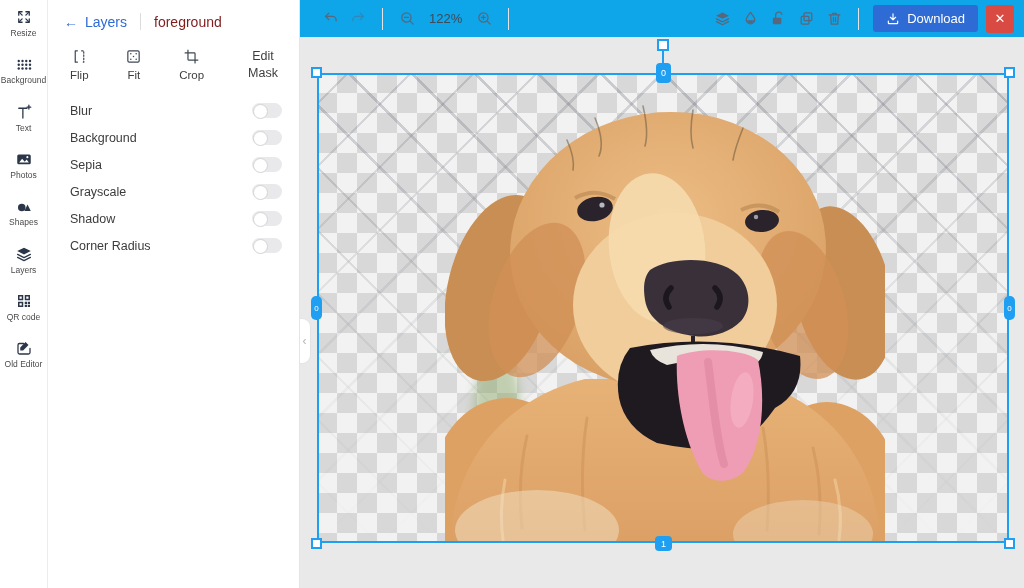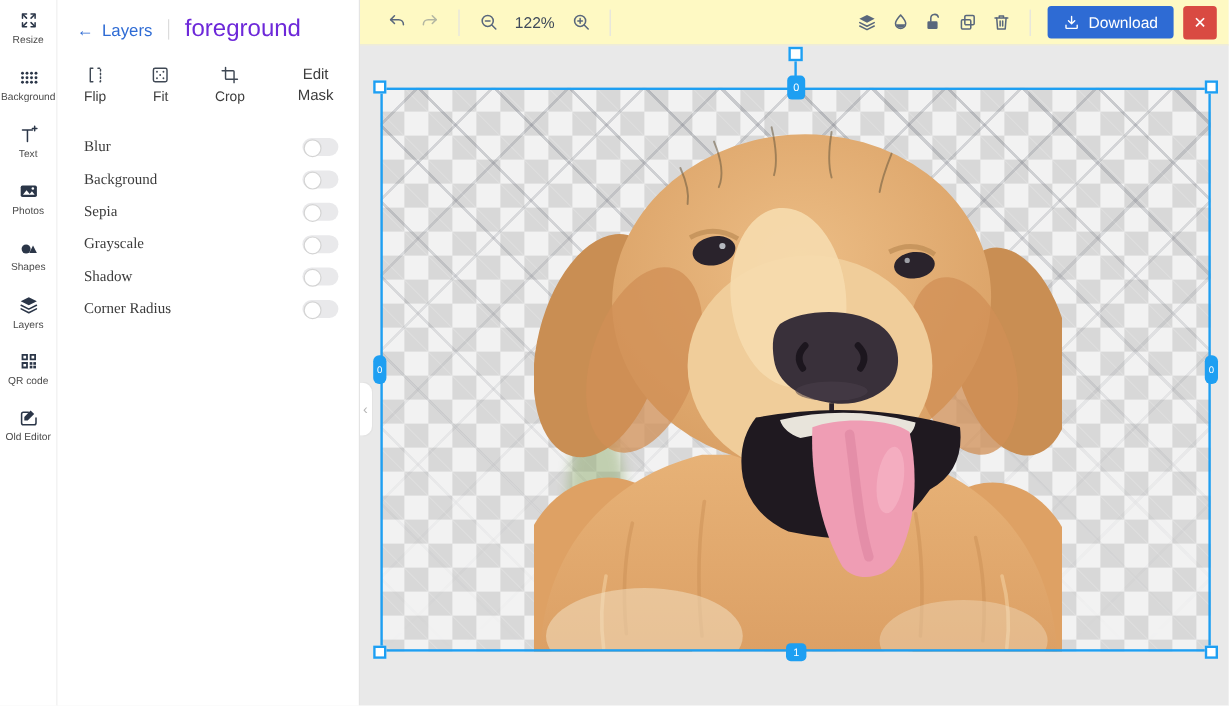--- a/index.html
+++ b/index.html
@@ -18,37 +18,37 @@
   .rail-item .rlabel { font-size:8.5px; color:#4a4a4a; text-align:center; line-height:1.1; }
 
   
   .panel {
     position:absolute; left:48px; top:0; width:252px; height:588px;
     background:#fff; border-right:1px solid #e4e4e4; z-index:5;
   }
   .panel-header { display:flex; align-items:center; padding:13px 16px 8px 16px; }
   .back-link { display:flex; align-items:center; gap:7px; color:#2e6bd4; font-size:14px; cursor:pointer; }
   .crumb-divider { width:1px; height:17px; background:#dcdcdc; margin:0 13px; }
-  .layer-name { font-size:20px; color:#6d28d9; }
+  .layer-name { font-size:14px; color:#7f1d1d; }
   .tool-row { display:flex; justify-content:space-between; align-items:center; padding:10px 14px 6px 22px; }
   .tool-btn { display:flex; flex-direction:column; align-items:center; gap:4px; cursor:pointer; }
   .tool-btn svg { width:17px; height:17px; }
   .tool-btn .tlabel { font-size:11.5px; color:#3d3d3d; }
   .tool-btn.two-line { width:44px; }
   .tool-btn.two-line .tlabel { font-size:12.5px; text-align:center; line-height:1.3; }
   .toggle-list { margin-top:10px; }
-  .toggle-row { display:flex; align-items:flex-end; justify-content:space-between; height:27px; padding:0 17px 0 22px;font-family:Liberation Serif, serif; }
+  .toggle-row { display:flex; align-items:center; justify-content:space-between; height:27px; padding:0 17px 0 22px; }
   .toggle-row .toglabel { font-size:12.5px; color:#3c3c3c; }
   .switch { width:30px; height:15px; border-radius:8px; background:#e9e9eb; position:relative; cursor:pointer; flex:0 0 auto; }
   .switch::after { content:""; position:absolute; left:1px; top:1px; width:13px; height:13px; border-radius:50%; background:#fff; border:1px solid #d4d4d4; }
 
   
   .topbar {
     position:absolute; left:300px; top:0; width:724px; height:38px;
-    background:#fef9c3; border-bottom:1px solid #e3e3e3;
+    background:#0ea5e9; border-bottom:1px solid #e3e3e3;
     display:flex; align-items:center; padding:0 10px 0 16px; z-index:4;
   }
   .tb-group { display:flex; align-items:center; }
   .tb-icon { width:28px; height:28px; display:flex; align-items:center; justify-content:center; cursor:pointer; }
   .tb-icon svg { width:17px; height:17px; }
   .tb-sep { width:1px; height:22px; background:#e3e3e3; margin:0 10px; }
   .zoom-level { font-size:13px; color:#3f4a5a; margin:0 8px; }
   .tb-right { margin-left:auto; display:flex; align-items:center; }
   .download-btn {
     display:flex; align-items:center; gap:7px; background:#2e6bd4; color:#fff;

